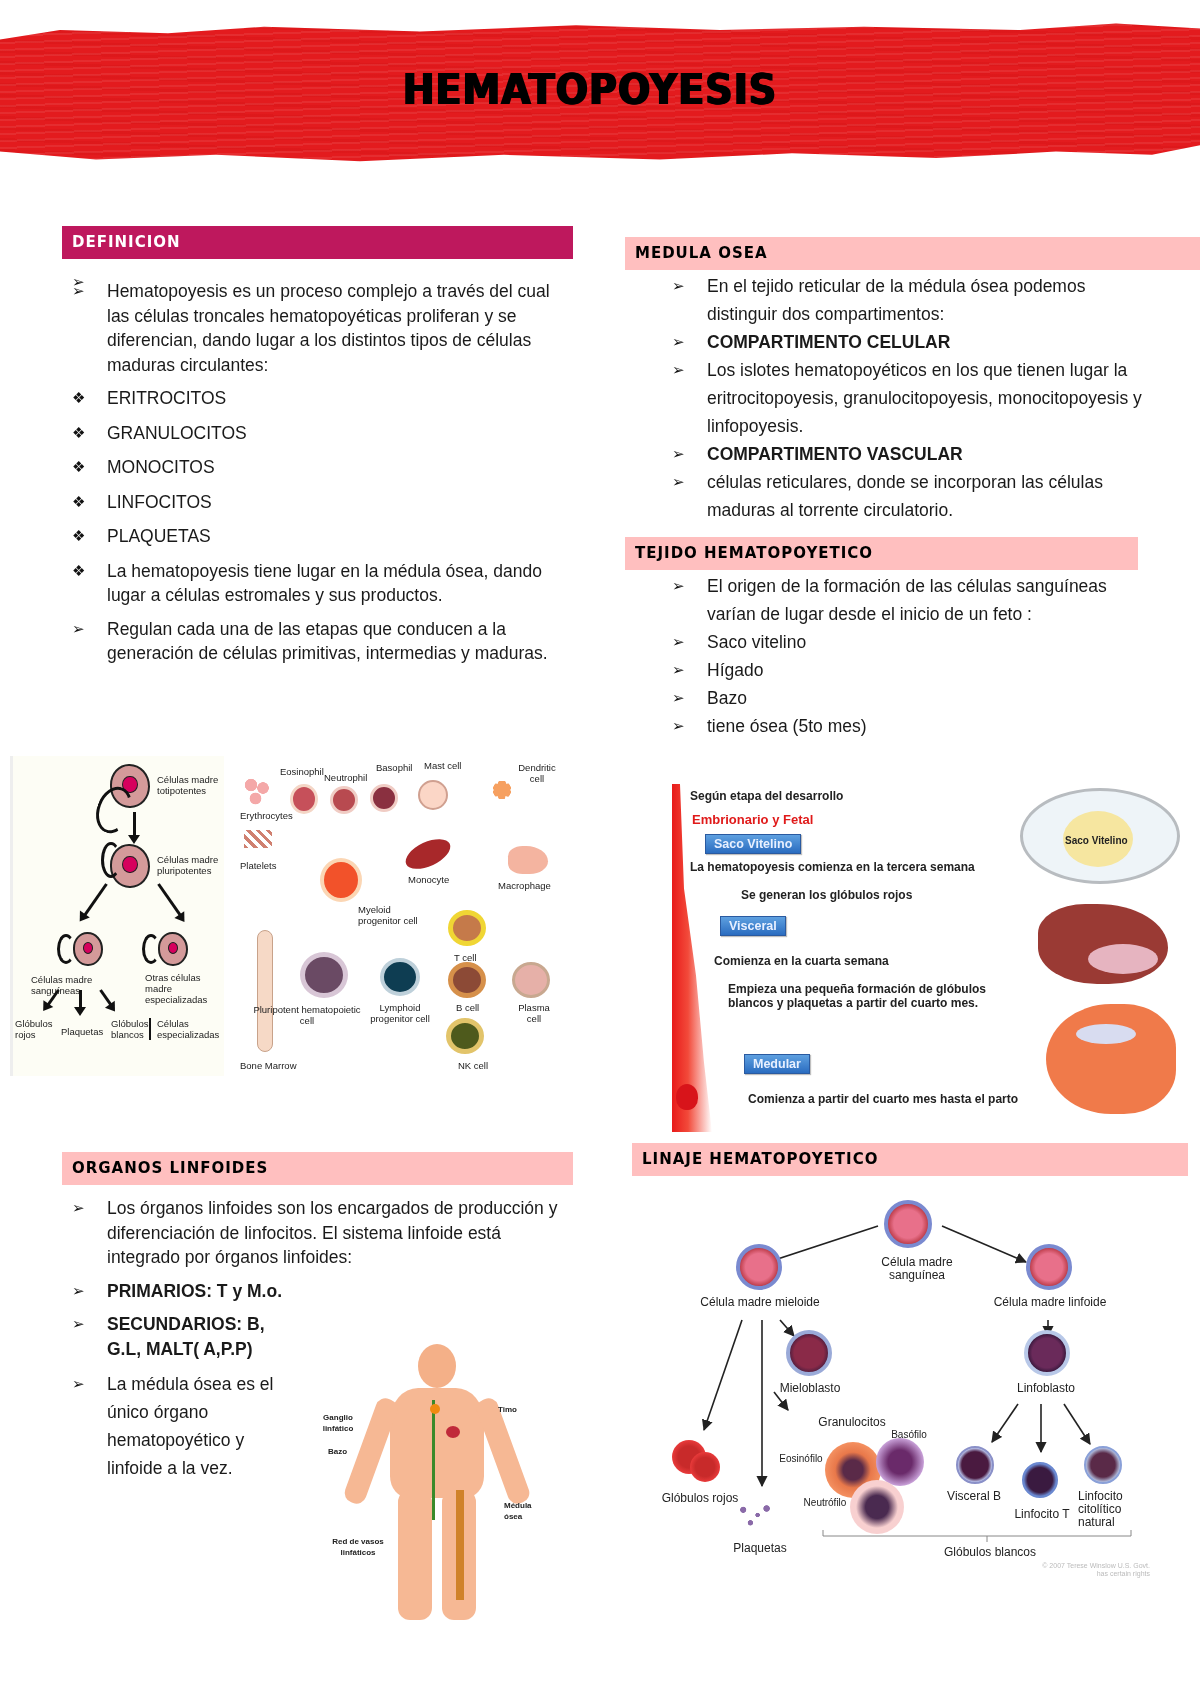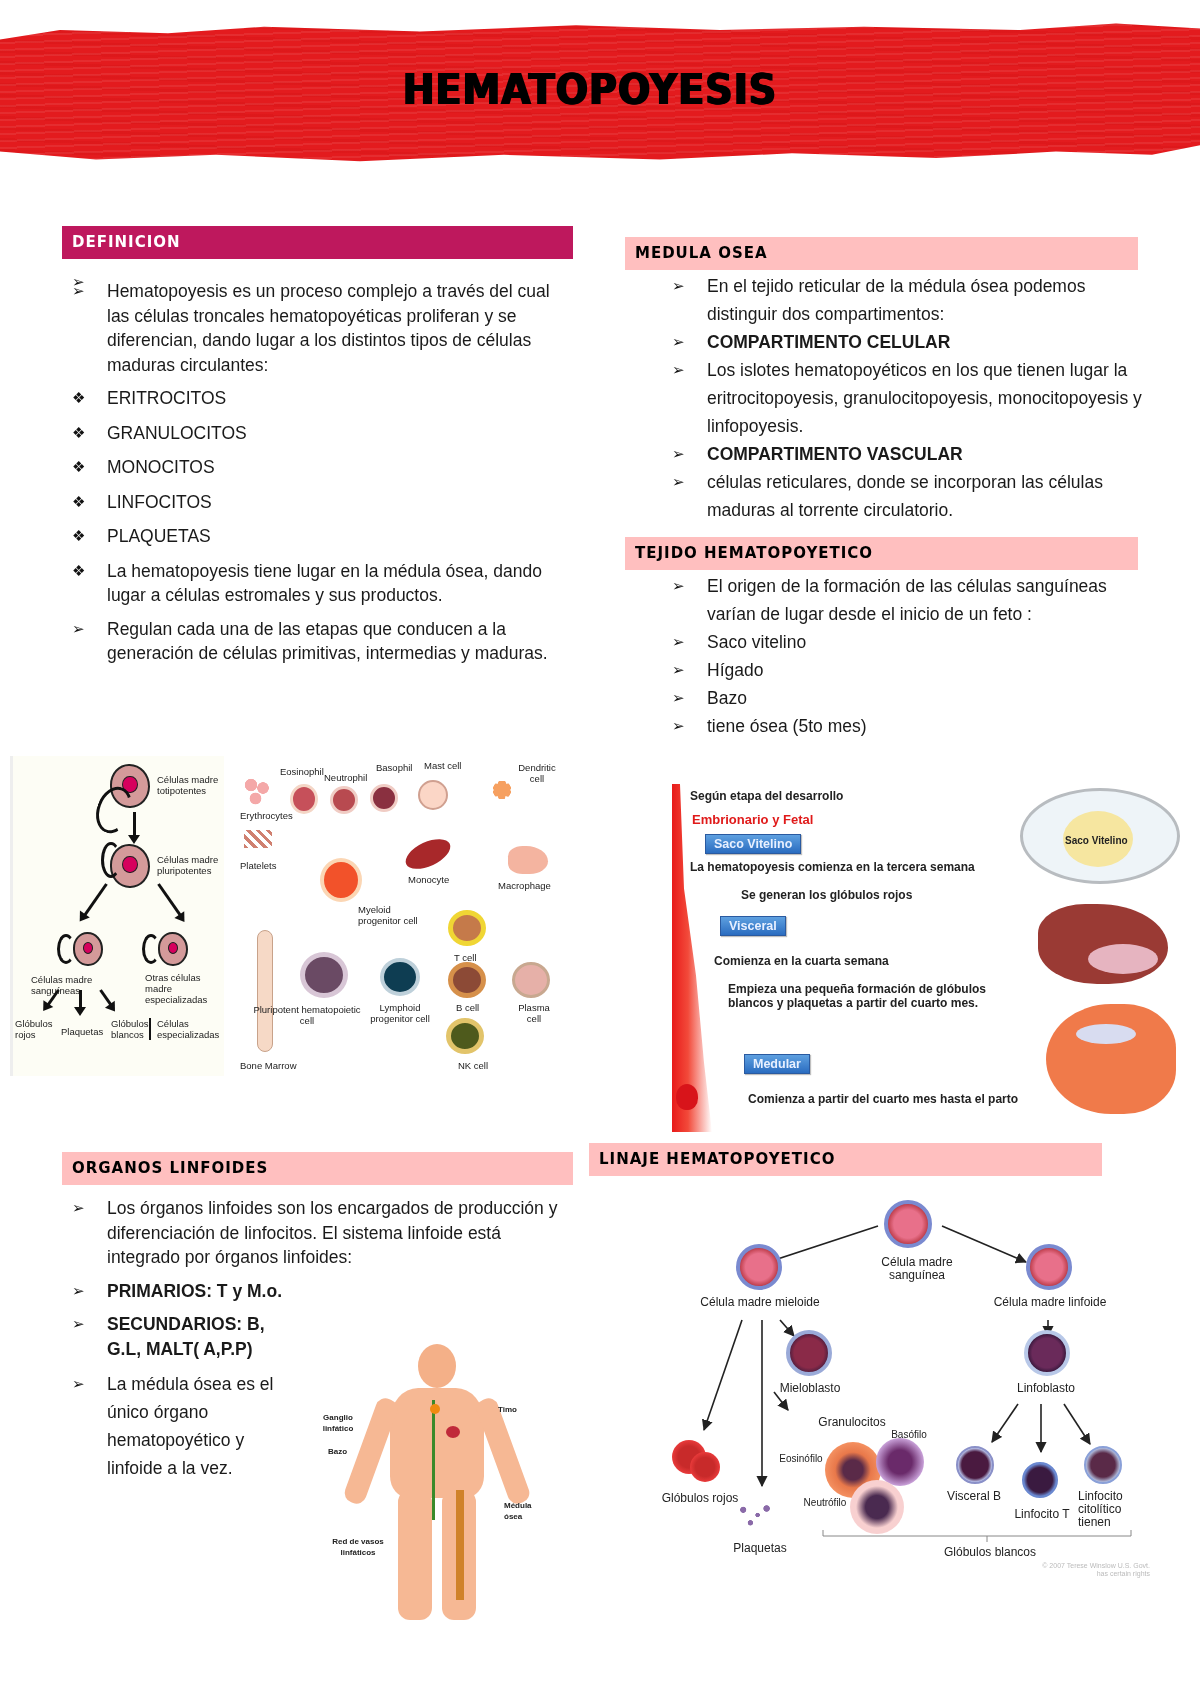--- a/index.html
+++ b/index.html
@@ -189,21 +189,21 @@
   <div class="rcell" style="left:112px; top:64px; width:10px; height:10px; background:#f08a10;"></div>
   <div class="rcell" style="left:128px; top:86px; width:14px; height:12px; background:#c02a3a;"></div>
   <div style="position:absolute; left:138px; top:150px; width:8px; height:110px; background:#d0822a;"></div>
   <div class="fig-label" style="left:0; top:72px; width:40px; font-weight:bold; font-size:8px;text-align:center;">Ganglio linfático</div>
   <div class="fig-label" style="left:180px; top:64px; font-weight:bold; font-size:8px;">Timo</div>
   <div class="fig-label" style="left:10px; top:106px; font-weight:bold; font-size:8px;">Bazo</div>
   <div class="fig-label" style="left:186px; top:160px; width:40px; font-weight:bold; font-size:8px;">Médula ósea</div>
   <div class="fig-label" style="left:0; top:196px; width:80px; text-align:center; font-weight:bold; font-size:8px;">Red de vasos linfáticos</div>
 </div>
 
-<div class="sec-bar" style="left:625px; top:237px; width:513px;">MEDULA OSEA</div>
+<div class="sec-bar" style="left:625px; top:237px; width:576px;">MEDULA OSEA</div>
 <ul class="list right-list" style="left:672px; top:272px; width:470px;">
   <li><span class="bullet">➢</span><span>En el tejido reticular de la médula ósea podemos distinguir dos compartimentos:</span></li>
   <li class="bold"><span class="bullet">➢</span><span>COMPARTIMENTO CELULAR</span></li>
   <li><span class="bullet">➢</span><span>Los islotes hematopoyéticos en los que tienen lugar la eritrocitopoyesis, granulocitopoyesis, monocitopoyesis y linfopoyesis.</span></li>
   <li class="bold"><span class="bullet">➢</span><span>COMPARTIMENTO VASCULAR</span></li>
   <li><span class="bullet">➢</span><span>células reticulares, donde se incorporan las células maduras al torrente circulatorio.</span></li>
 </ul>
 
 <div class="sec-bar" style="left:625px; top:537px; width:513px;">TEJIDO HEMATOPOYETICO</div>
 <ul class="list right-list" style="left:672px; top:572px; width:470px;">
@@ -233,21 +233,21 @@
     <div class="fig-label" style="left:42px; top:44px; font-weight:bold; font-size:10px;">Saco Vitelino</div>
   </div>
   <div style="position:absolute; left:366px; top:120px; width:130px; height:80px; background:#9a3a34; border-radius:40% 60% 50% 50%;">
     <div style="position:absolute; left:50px; top:40px; width:70px; height:30px; background:#e6b4c0; border-radius:50%;"></div>
   </div>
   <div style="position:absolute; left:374px; top:220px; width:130px; height:110px; background:#f07a4a; border-radius:50% 40% 40% 50%;">
     <div style="position:absolute; left:30px; top:20px; width:60px; height:20px; background:#d8dcf0; border-radius:50%;"></div>
   </div>
 </div>
 
-<div class="sec-bar" style="left:589px; top:1143px; width:513px;">LINAJE HEMATOPOYETICO</div>
+<div class="sec-bar" style="left:632px; top:1143px; width:556px;">LINAJE HEMATOPOYETICO</div>
 
 <div class="figure" style="left:640px; top:1190px; width:520px; height:400px;">
   <svg width="520" height="400" style="position:absolute; left:0; top:0;">
     <defs>
         <marker id="ah" viewBox="0 0 10 10" refX="9" refY="5" markerWidth="7" markerHeight="7" orient="auto">
           <path d="M0,0 L10,5 L0,10 z" fill="#222"></path>
         </marker>
       </defs>
     <g stroke="#222" stroke-width="1.6" fill="none" marker-end="url(#ah)">
       <line x1="238" y1="36" x2="110" y2="78"></line>
@@ -283,16 +283,16 @@
   <div class="rcell" style="left:32px; top:250px; width:34px; height:34px; background:radial-gradient(circle, #c82a2a 45%, #e83a3a 70%);"></div>
   <div class="rcell" style="left:50px; top:262px; width:30px; height:30px; background:radial-gradient(circle, #c82a2a 45%, #e83a3a 70%);"></div>
   <div class="lin-label" style="left:10px; top:302px; width:100px;">Glóbulos rojos</div>
   <div style="position:absolute; left:96px; top:312px; width:36px; height:26px; background:radial-gradient(circle at 20% 30%, #8a6aa8 8%, transparent 10%), radial-gradient(circle at 60% 50%, #8a6aa8 8%, transparent 10%), radial-gradient(circle at 40% 80%, #8a6aa8 8%, transparent 10%), radial-gradient(circle at 85% 25%, #8a6aa8 8%, transparent 10%);"></div>
   <div class="lin-label" style="left:80px; top:352px; width:80px;">Plaquetas</div>
   <div class="rcell" style="left:316px; top:256px; width:38px; height:38px; background:radial-gradient(circle, #4a1a40 55%, #b8c0e8 70%); border:2px solid #8a90c8;"></div>
   <div class="lin-label" style="left:294px; top:300px; width:80px;">Visceral B</div>
   <div class="rcell" style="left:382px; top:272px; width:36px; height:36px; background:radial-gradient(circle, #3a1a40 55%, #6a88d0 72%); border:2px solid #6a88d0;"></div>
   <div class="lin-label" style="left:362px; top:318px; width:80px;">Linfocito T</div>
   <div class="rcell" style="left:444px; top:256px; width:38px; height:38px; background:radial-gradient(circle, #5a2a48 50%, #b8c8e8 72%); border:2px solid #8aa0d8;"></div>
-  <div class="lin-label" style="left:438px; top:300px; width:56px; text-align:left;">Linfocito citolítico tienen</div>
+  <div class="lin-label" style="left:438px; top:300px; width:56px; text-align:left;">Linfocito citolítico natural</div>
   <div class="lin-label" style="left:290px; top:356px; width:120px;">Glóbulos blancos</div>
   <div class="copyright" style="left:400px; top:372px; width:110px;">© 2007 Terese Winslow U.S. Govt. has certain rights</div>
 </div>
 
 </body></html>

